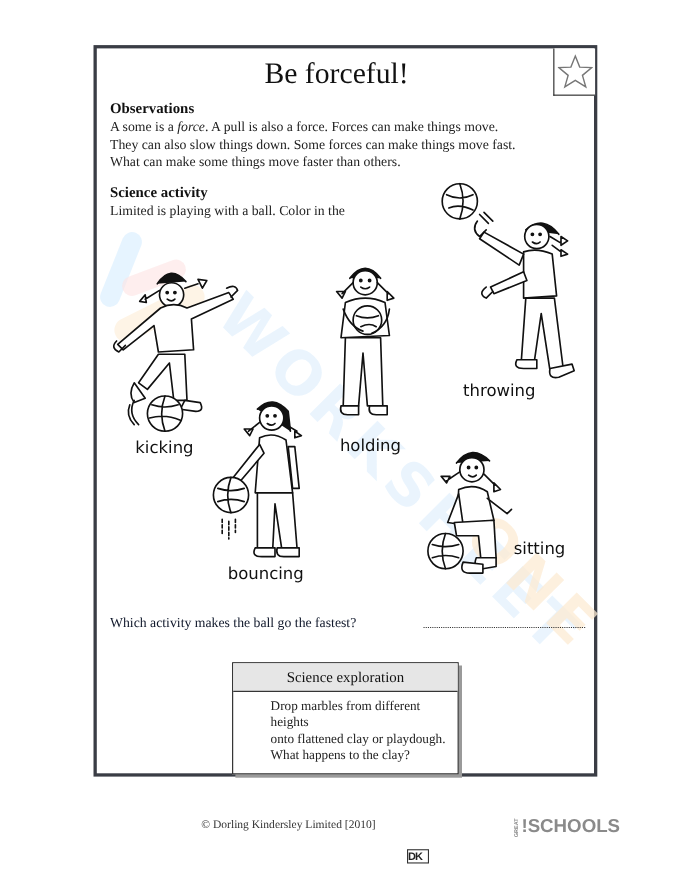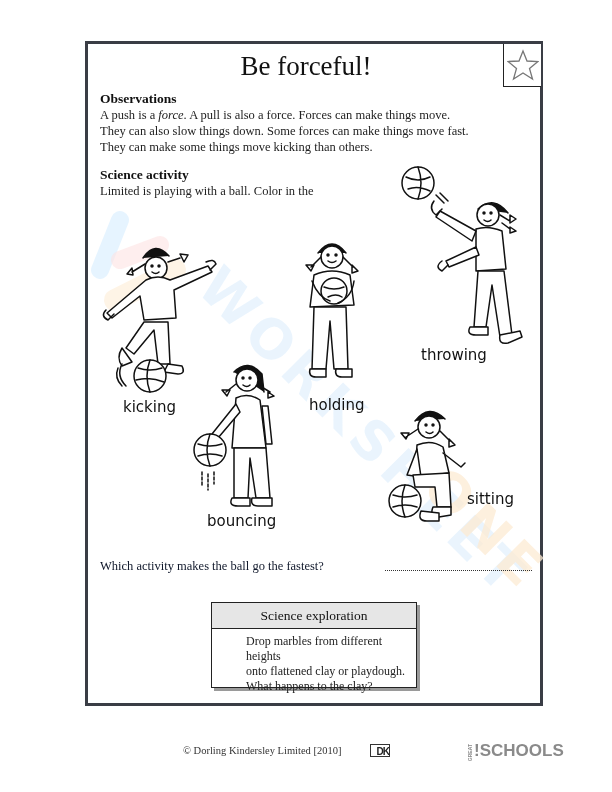--- a/index.html
+++ b/index.html
@@ -8,25 +8,25 @@
   .watermark { position:absolute; left:0; top:0; width:612px; height:792px; pointer-events:none; }
   .title { position:absolute; left:0; top:51px; width:612px; text-align:center; font-family:"Liberation Serif",serif; font-size:27px; color:#111; }
   .star-box { position:absolute; left:503px; top:44px; width:37px; height:42px; border-left:1.5px solid #222; border-bottom:1.5px solid #222; background:#fff; }
   .star-box svg { position:absolute; left:3px; top:5px; }
   .h { position:absolute; font-family:"Liberation Serif",serif; font-weight:bold; font-size:13.5px; color:#111; }
   .p { position:absolute; font-family:"Liberation Serif",serif; font-size:12.5px; line-height:16px; color:#222; }
   .p i { font-style:italic; }
   .label { position:absolute; font-family:"DejaVu Sans","Liberation Sans",sans-serif; font-size:15px; color:#111; }
   .question { position:absolute; left:100px; top:559px; font-family:"Liberation Serif",serif; font-size:12.5px; color:#0f172a; }
   .answer-line { position:absolute; left:385px; top:570px; width:147px; border-bottom:1.5px dotted #333; height:0; }
-  .explore { position:absolute; left:211px; top:602px; width:206px; height:86px; border:1.5px solid #222; background:#fff; box-shadow:3px 3px 0 #9a9a9a; box-sizing:border-box; }
+  .explore { position:absolute; left:211px; top:602px; width:206px; height:102px; border:1.5px solid #222; background:#fff; box-shadow:3px 3px 0 #9a9a9a; box-sizing:border-box; }
   .explore-head { height:25px; background:#e6e6e6; border-bottom:1.5px solid #222; text-align:center; font-family:"Liberation Serif",serif; font-size:13.5px; line-height:25px; color:#111; }
   .explore-body { padding:5px 6px 0 6px; font-family:"Liberation Serif",serif; font-size:12px; line-height:15px; color:#222;margin-left:28px; }
   .footer-copy { position:absolute; left:183px; top:745px; font-family:"Liberation Serif",serif; font-size:10.5px; color:#333; }
-  .dk { position:absolute; left:370px; top:744px; width:20px; height:13px; border:1px solid #333; font-family:"Liberation Sans",sans-serif; font-size:10px; font-weight:bold; line-height:13px; text-align:right; color:#222; letter-spacing:-1px; box-sizing:border-box; }
+  .dk { position:absolute; left:370px; top:772px; width:20px; height:13px; border:1px solid #333; font-family:"Liberation Sans",sans-serif; font-size:10px; font-weight:bold; line-height:13px; text-align:left; color:#222; letter-spacing:-1px; box-sizing:border-box; }
   .gs { position:absolute; left:468px; top:741px; font-family:"Liberation Sans",sans-serif; font-size:17px; font-weight:bold; color:#8a8a8a; letter-spacing:0; }
   .gs .great { display:inline-block; font-size:5px; line-height:5px; writing-mode:vertical-rl; transform:rotate(180deg); vertical-align:top; margin-top:3px; margin-right:1px; }
   .fig { position:absolute; }
 </style>
 </head>
 <body>
 
 <div class="frame"></div>
 
 <svg class="watermark" viewBox="0 0 612 792">
@@ -40,23 +40,23 @@
 <div class="title">Be forceful!</div>
 
 <div class="star-box">
   <svg width="32" height="32" viewBox="0 0 32 32">
     <polygon points="16,2 20,12 31,12.5 22.5,19.5 25.5,30 16,24 6.5,30 9.5,19.5 1,12.5 12,12" fill="none" stroke="#777" stroke-width="1.3"></polygon>
   </svg>
 </div>
 
 <div class="h" style="left:100px; top:91px;">Observations</div>
 <div class="p" style="left:100px; top:107px; width:440px;">
-  <div><span>A push is a </span><i>force</i><span>. A pull is also a force. Forces can make things move.</span></div>
+  <div><span>A some is a </span><i>force</i><span>. A pull is also a force. Forces can make things move.</span></div>
   <div>They can also slow things down. Some forces can make things move fast.</div>
-  <div>They can make some things move kicking than others.</div>
+  <div>What can make some things move faster than others.</div>
 </div>
 
 <div class="h" style="left:100px; top:167px;">Science activity</div>
 <div class="p" style="left:100px; top:183px; width:300px;">
   <div>Limited is playing with a ball. Color in the</div>
 </div>
 
 <svg class="fig" style="left:98px; top:236px;" width="125" height="160" viewBox="0 0 125 160">
   <g fill="none" stroke="#111" stroke-width="1.5" stroke-linejoin="round" stroke-linecap="round">
     <path d="M45 22 q12 -18 26 -2" fill="#111"></path>

